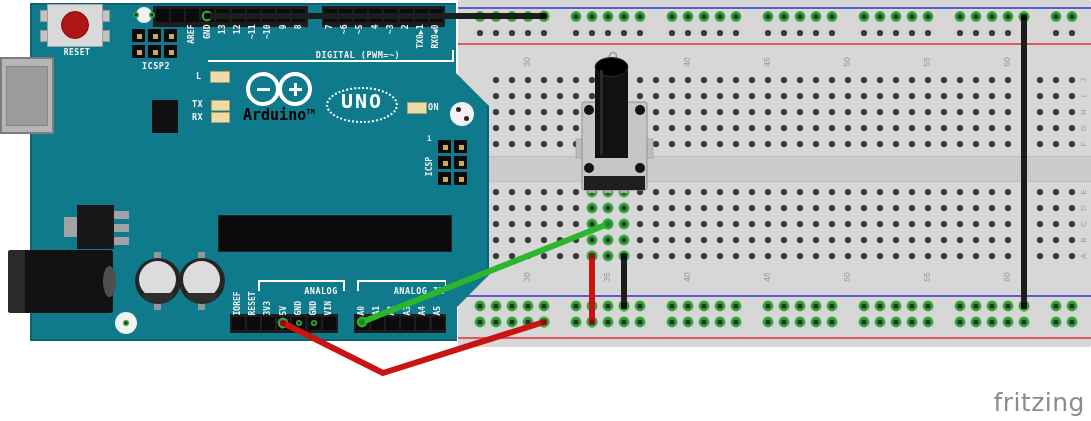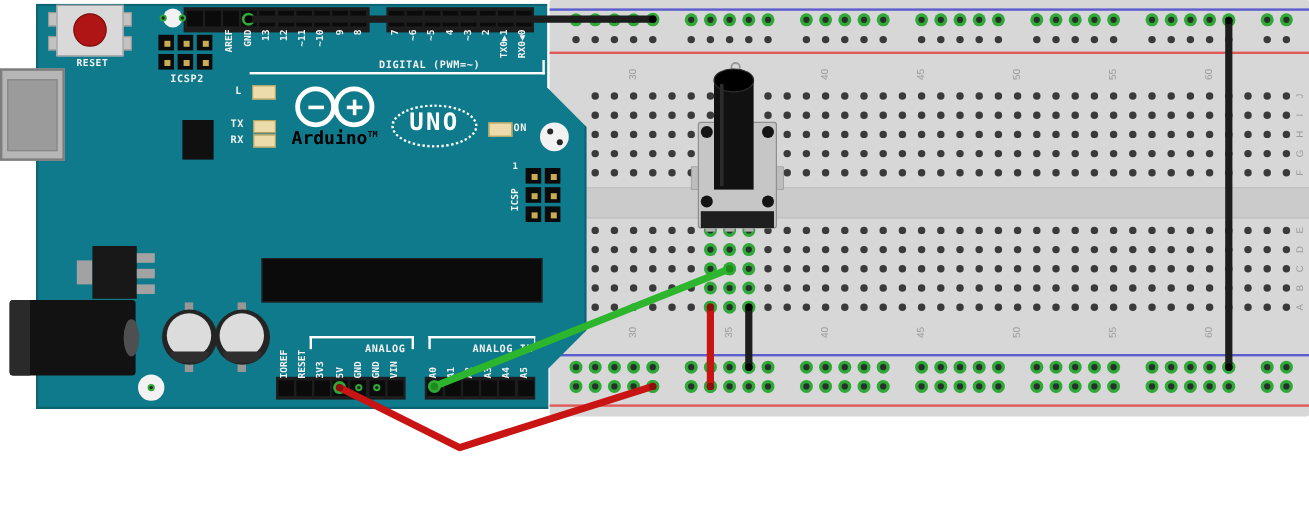--- a/index.html
+++ b/index.html
@@ -905,13 +905,14 @@
       <circle cx="152" cy="15" r="3" fill="#2fa838"></circle>
       <circle cx="152" cy="15" r="1.4" fill="#222"></circle>
       <circle cx="299" cy="323" r="3" fill="#2fa838"></circle>
       <circle cx="299" cy="323" r="1.4" fill="#222"></circle>
       <circle cx="314" cy="323" r="3" fill="#2fa838"></circle>
       <circle cx="314" cy="323" r="1.4" fill="#222"></circle>
       <circle cx="126" cy="323" r="3" fill="#2fa838"></circle>
       <circle cx="126" cy="323" r="1.4" fill="#222"></circle>
     </svg>
 
+  <div class="abs" id="watermark">fritzing</div>
 </div>
 
 </body></html>

